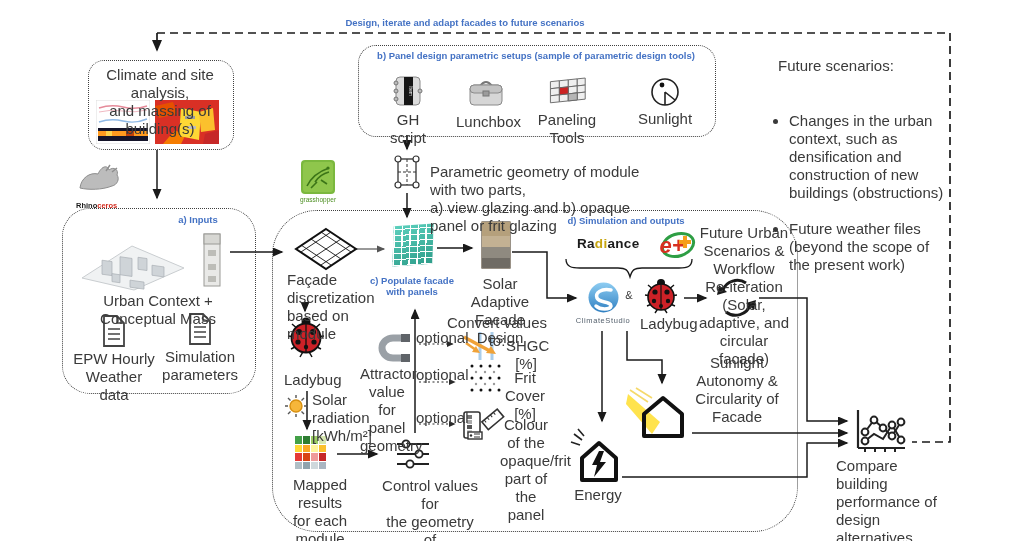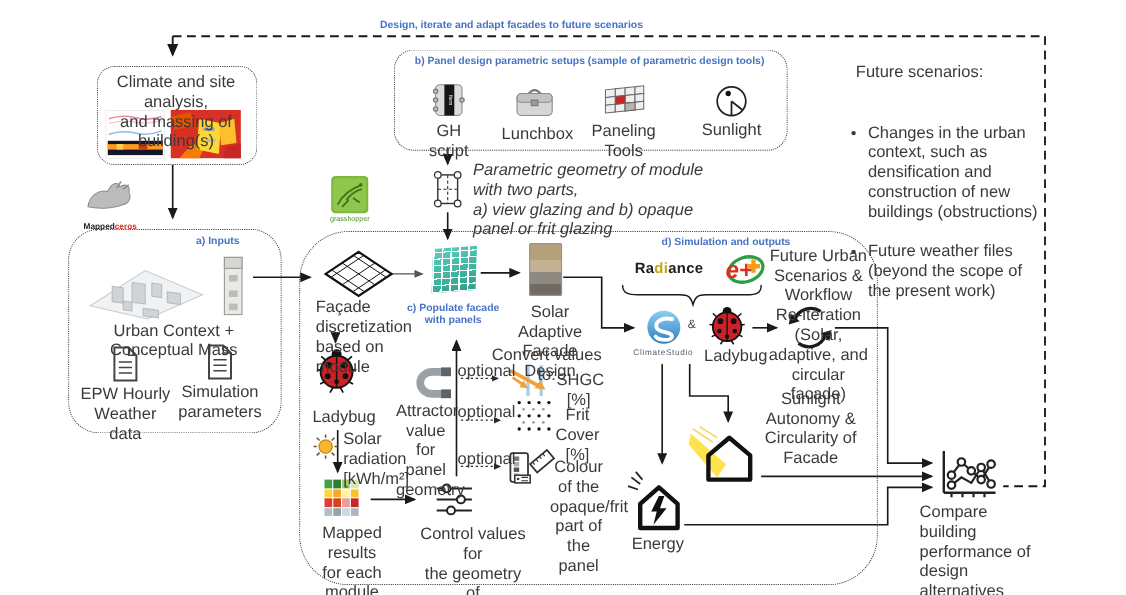--- a/index.html
+++ b/index.html
@@ -109,21 +109,21 @@
     <rect x="30" y="16" width="10" height="3" fill="#9e9e9e"></rect>
     <rect x="33" y="26" width="8" height="3" fill="#bdbdbd"></rect>
     <polygon points="50,34 64,30 64,44 48,44" fill="#c62828"></polygon>
   </svg>
 
   <svg class="ico z2" style="left:76px;top:162px;" width="46" height="30">
     <path d="M4,26 C5,16 14,10 22,12 C25,5 31,2 33,8 C38,4 43,8 41,13 C44,17 41,23 36,24 C26,28 12,28 4,26 Z" fill="#bcbcbc" stroke="#8e8e8e" stroke-width="1"></path>
     <path d="M30,9 L34,3 M36,10 L41,6" stroke="#8e8e8e" stroke-width="1.4" fill="none"></path>
   </svg>
   <div class="lbl left z3" style="left:76px;top:192px;width:60px;font-size:7.5px;font-weight:700;">
-    <span style="color:#1a1a1a;">Mapped</span><span style="color:#d22b1f;">ceros</span>
+    <span style="color:#1a1a1a;">Rhino</span><span style="color:#d22b1f;">ceros</span>
   </div>
 
   <div class="lbl hblue z3" style="left:150px;top:214px;width:96px;">a) Inputs</div>
   <svg class="ico z2" style="left:72px;top:228px;" width="118" height="64">
     <polygon points="10,50 60,18 112,40 62,62" fill="#f0f2f3" stroke="#c9cdd0"></polygon>
     <g fill="#cfd4d8" stroke="#aab0b5" stroke-width=".7">
       <rect x="30" y="28" width="10" height="14" transform="skewY(8)"></rect>
       <rect x="48" y="22" width="12" height="18" transform="skewY(8)"></rect>
       <rect x="66" y="20" width="9" height="12" transform="skewY(8)"></rect>
       <rect x="80" y="26" width="12" height="10" transform="skewY(8)"></rect>
@@ -200,21 +200,21 @@
   <div class="lbl z3" style="left:634px;top:110px;width:62px;">Sunlight</div>
 
   <svg class="ico z2" style="left:392px;top:152px;" width="30" height="40">
     <rect x="6" y="7" width="18" height="26" fill="#fff" stroke="#333" stroke-width="1.3"></rect>
     <path d="M15,7 V33 M6,20 H24" stroke="#333" stroke-width="1" stroke-dasharray="3 2"></path>
     <circle cx="6" cy="7" r="3" fill="#fff" stroke="#333" stroke-width="1.2"></circle>
     <circle cx="24" cy="7" r="3" fill="#fff" stroke="#333" stroke-width="1.2"></circle>
     <circle cx="6" cy="33" r="3" fill="#fff" stroke="#333" stroke-width="1.2"></circle>
     <circle cx="24" cy="33" r="3" fill="#fff" stroke="#333" stroke-width="1.2"></circle>
   </svg>
-  <div class="lbl left z3" style="left:430px;top:146px;width:224px;font-style:italic;">Parametric geometry of module with two parts,
+  <div class="lbl left z3" style="left:430px;top:163px;width:224px;">Parametric geometry of module with two parts,
 a) view glazing and b) opaque panel or frit glazing</div>
   <svg class="ico z2" style="left:301px;top:160px;" width="34" height="34">
     <rect width="34" height="34" rx="4" fill="#7bb83e"></rect>
     <rect x="2" y="2" width="30" height="30" rx="3" fill="#8fc64c"></rect>
     <path d="M6,26 C12,14 22,10 28,8 M14,22 C18,16 24,13 28,12 M10,28 L16,22 M20,20 L26,24" stroke="#3c7518" stroke-width="1.6" fill="none"></path>
     <circle cx="27" cy="8" r="1.6" fill="#3c7518"></circle>
   </svg>
   <div class="lbl tiny-green z3" style="left:293px;top:196px;width:50px;">grasshopper</div>
 
   <div class="lbl left z3" style="left:778px;top:39px;width:168px;">
@@ -234,21 +234,21 @@
 based on module</div>
 
   <div class="panels-img z2" style="left:393px;top:225px;"></div>
   <div class="lbl hblue z3" style="left:364px;top:275px;width:96px;">c) Populate facade
 with panels</div>
 
   <div class="facade-img z2" style="left:481px;top:221px;"></div>
   <div class="lbl z3" style="left:460px;top:275px;width:80px;">Solar Adaptive
 Facade Design</div>
 
-  <div class="lbl hblue z3" style="left:560px;top:215px;width:132px;margin-left:34px;">d) Simulation and outputs</div>
+  <div class="lbl hblue z3" style="left:560px;top:215px;width:132px;">d) Simulation and outputs</div>
   <div class="lbl z3" style="left:577px;top:236px;width:84px;font-size:13.5px;font-weight:700;text-align:left;letter-spacing:.3px;"><span style="color:#1c1c1c">Ra</span><span style="color:#c7a50f">di</span><span style="color:#1c1c1c">ance</span></div>
   <svg class="ico z2" style="left:658px;top:228px;" width="42" height="34">
     <ellipse cx="20" cy="17" rx="16" ry="11" fill="none" stroke="#2e9e44" stroke-width="3" transform="rotate(-18 20 17)"></ellipse>
     <text x="14" y="25" font-size="22" font-style="italic" font-weight="700" fill="#d7301f" text-anchor="middle">e+</text>
     <path d="M27,8 V20 M21,14 H33" stroke="#f59e1b" stroke-width="4"></path>
   </svg>
 
   <svg class="ico z2" style="left:587px;top:281px;" width="33" height="33">
     <defs>
         <linearGradient id="csg" x1="0" y1="0" x2="0" y2="1">

